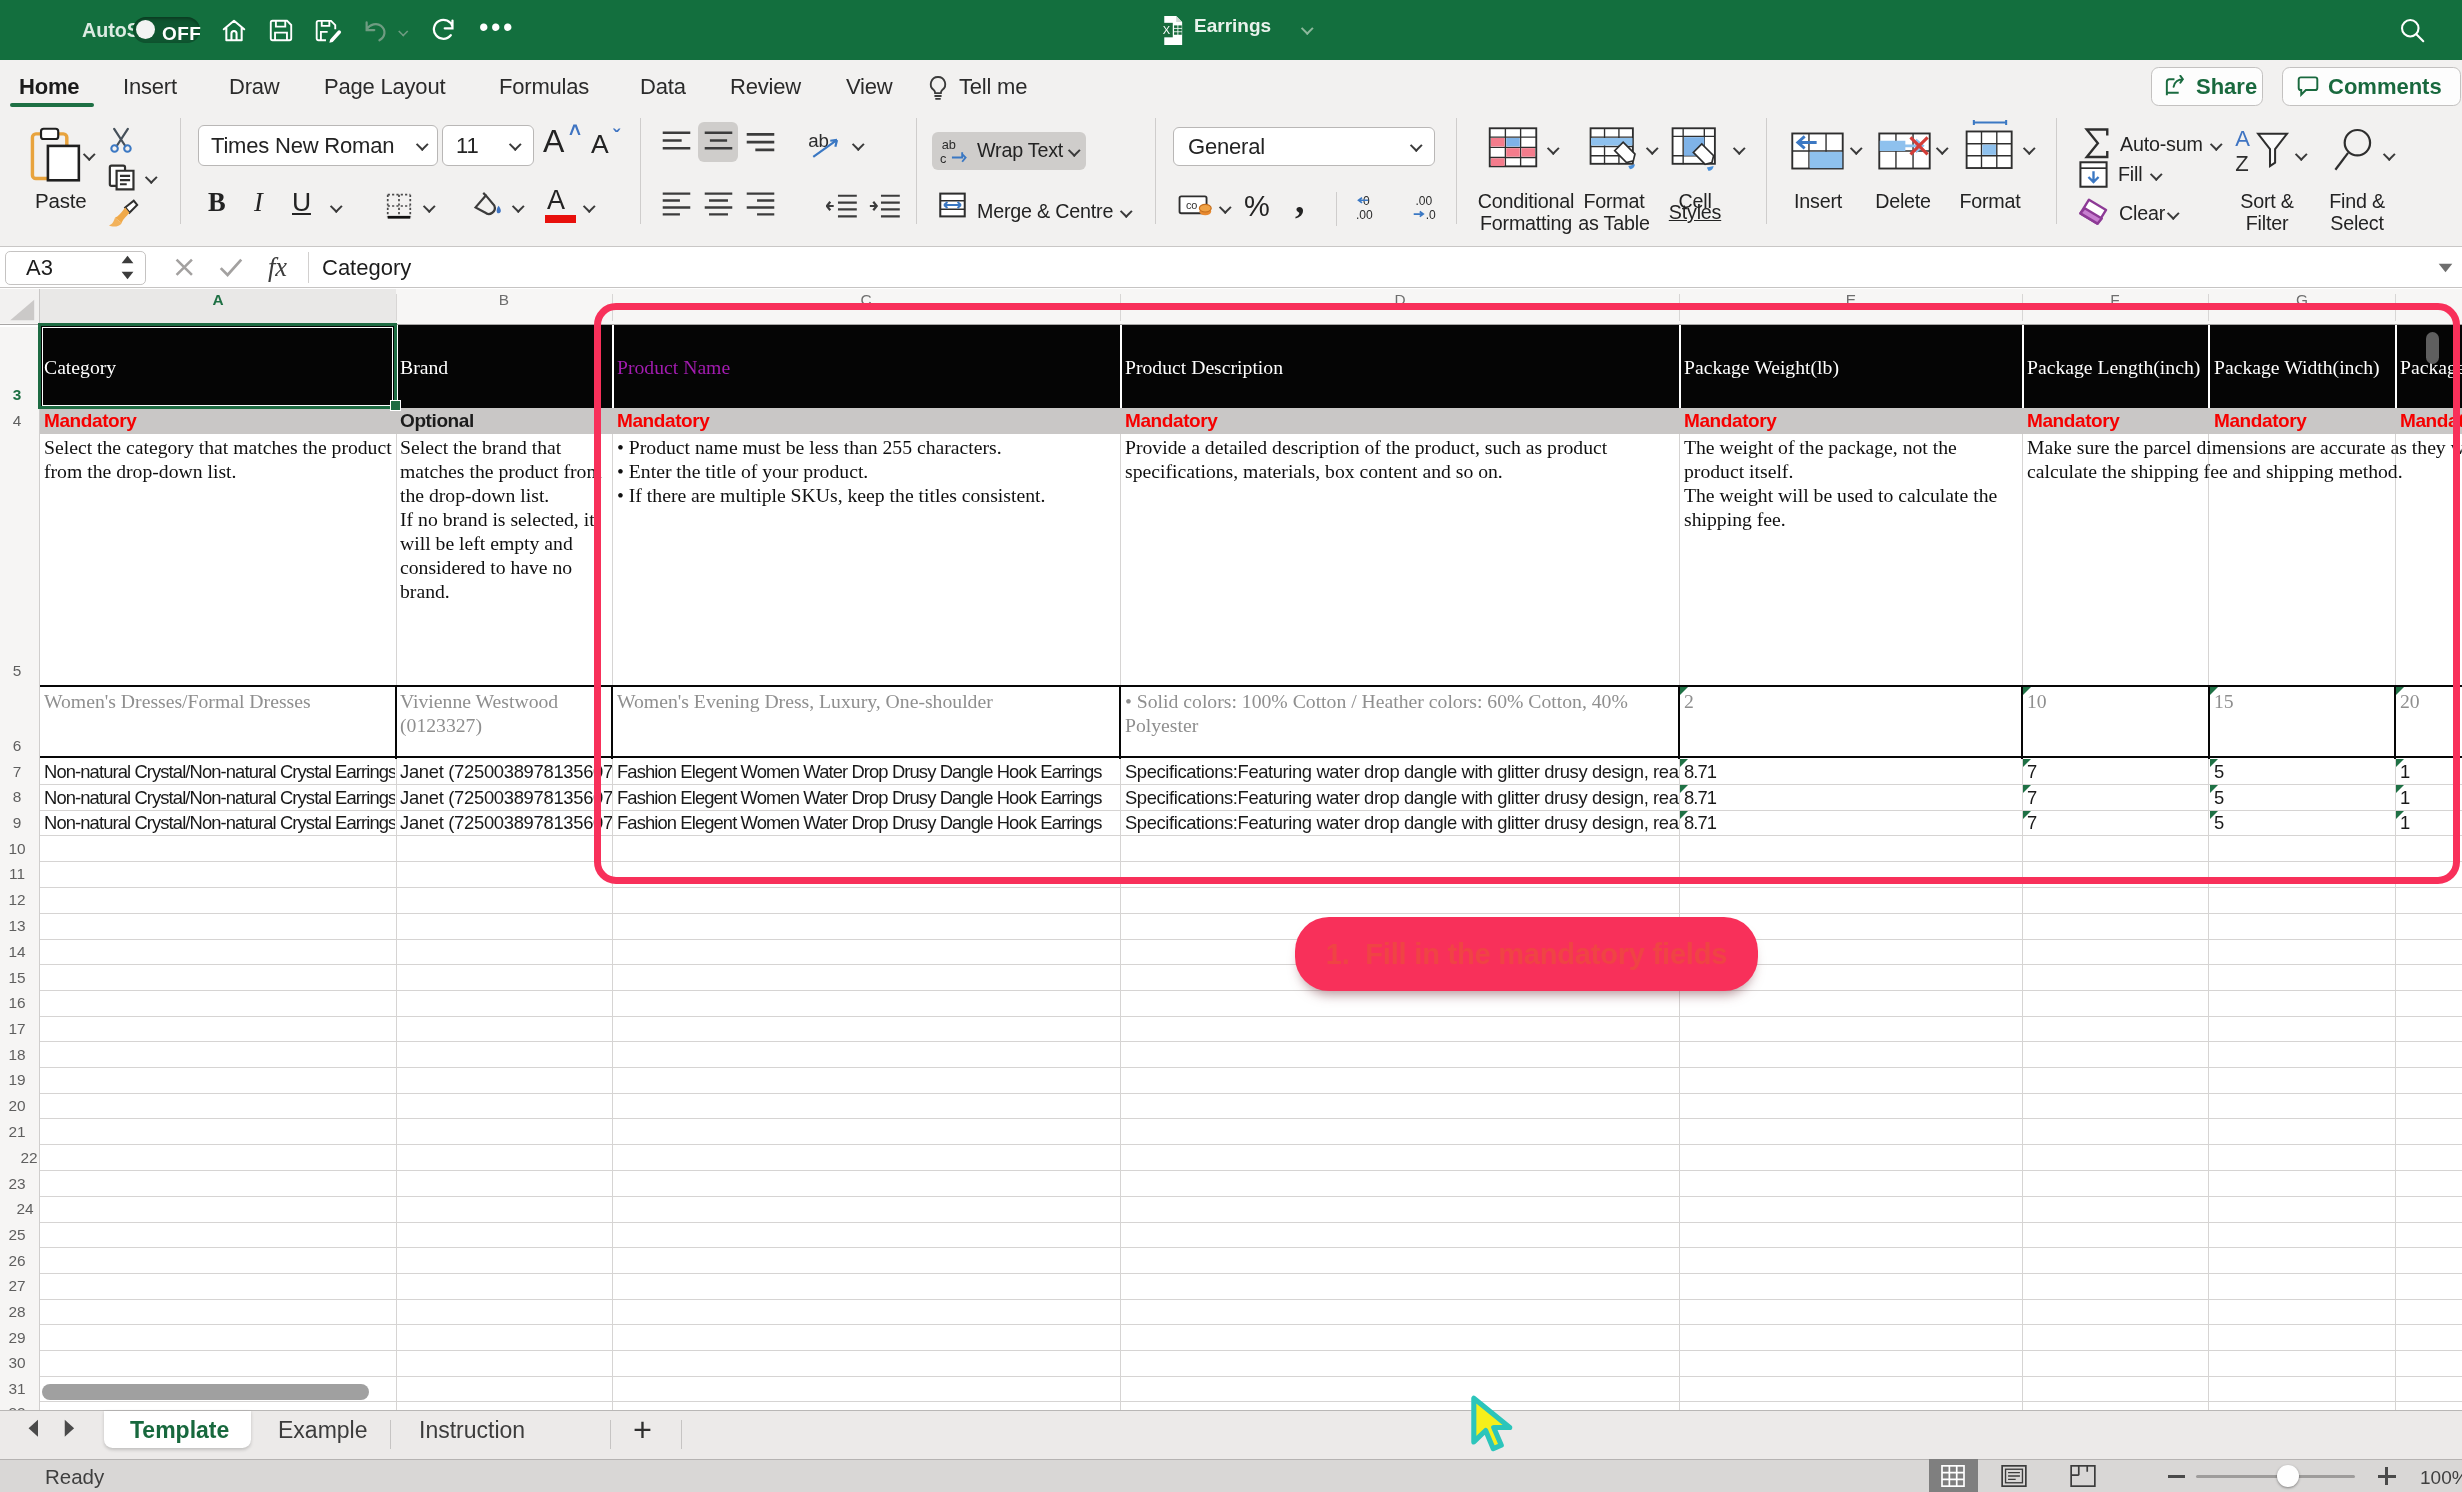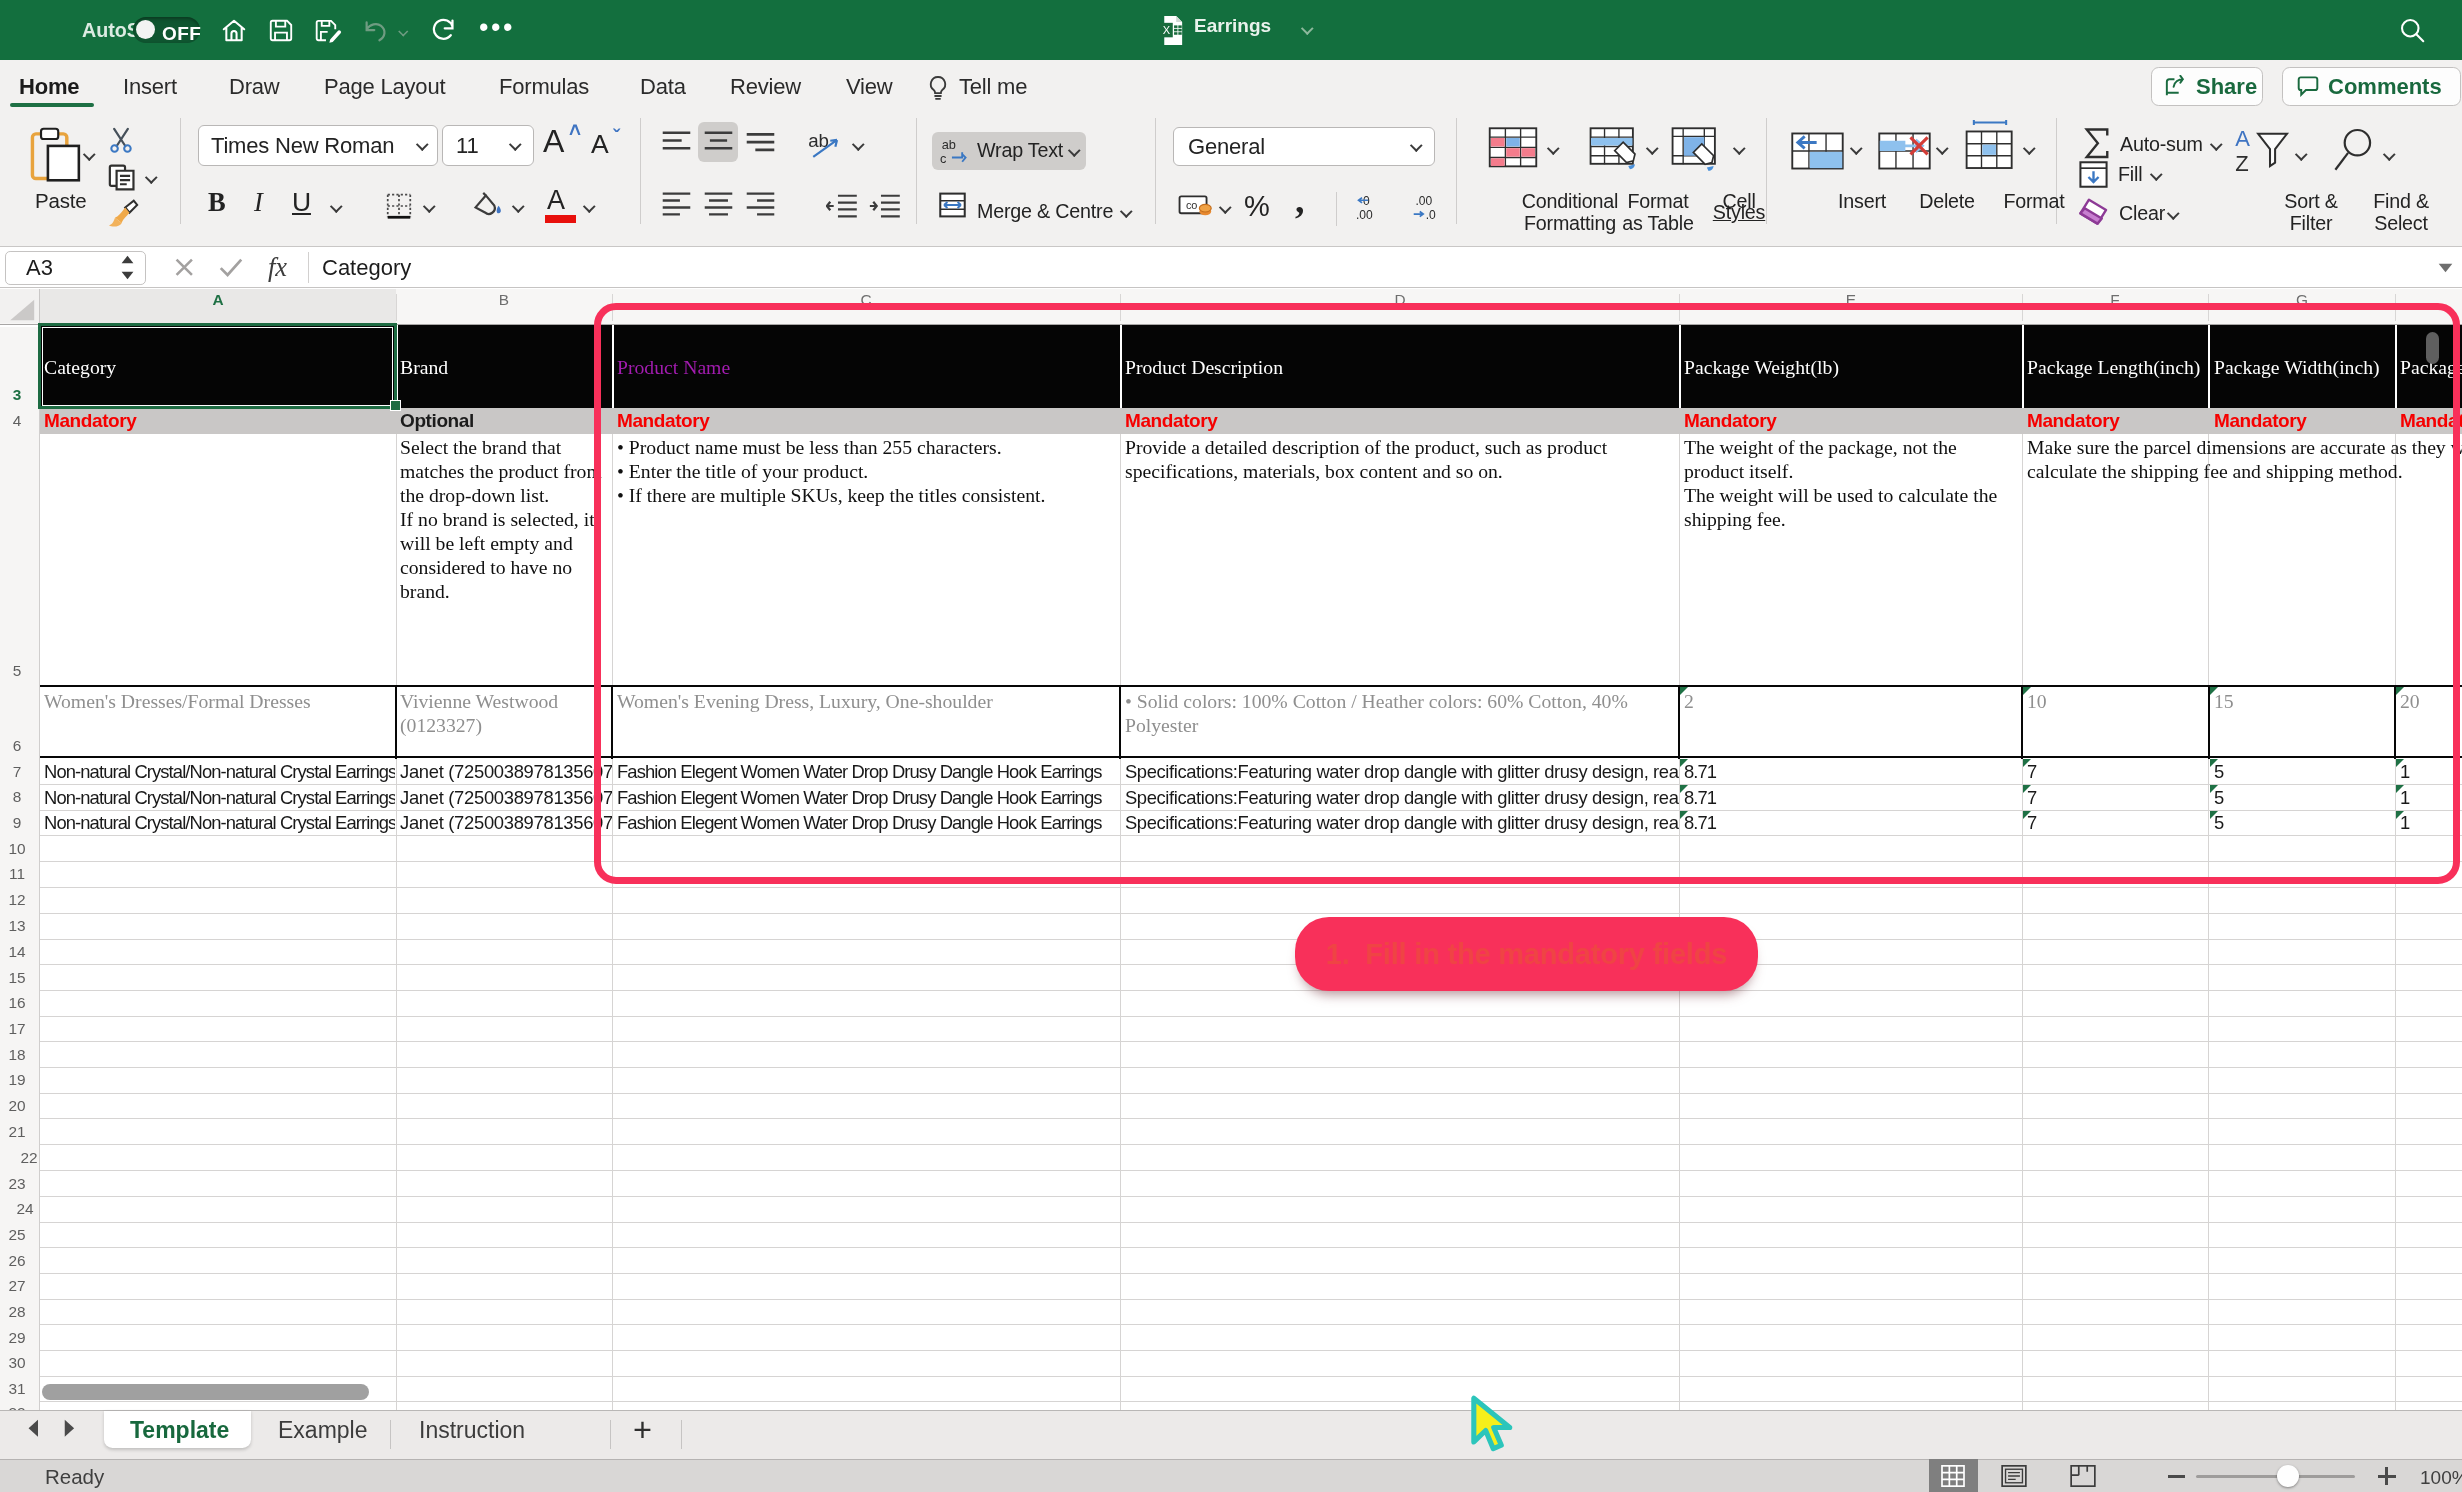--- a/index.html
+++ b/index.html
@@ -2,21 +2,21 @@
 <html style="font-size:13.7px"><head><meta charset="utf-8">
 <style>
 *{margin:0;padding:0;box-sizing:border-box;}
 html,body{width:2462px;height:1493px;overflow:hidden;background:#fff;font-family:"Liberation Sans",sans-serif;}
 .abs{position:absolute;}
 #page{position:relative;width:2462px;height:1493px;}
 .tbt{position:absolute;color:#dcebe2;font-weight:600;margin-left:44px;}
 .mi{position:absolute;top:74px;font-size:22px;color:#2b2b2b;letter-spacing:-0.2px;}
 .rsep{position:absolute;width:0.9px;background:#cfcdcc;}
 .rlab{position:absolute;font-size:19.7px;color:#232323;letter-spacing:-0.2px;white-space:nowrap;}
-.rlabc{position:absolute;font-size:19.7px;color:#232323;letter-spacing:-0.2px;white-space:nowrap;text-align:center;transform:translateX(-50%);margin-left:44px;}
+.rlabc{position:absolute;font-size:19.7px;color:#232323;letter-spacing:-0.2px;white-space:nowrap;text-align:center;transform:translateX(-50%);}
 .chv{position:absolute;width:8.5px;height:8.5px;border-right:2.2px solid #3a3a3a;border-bottom:2.2px solid #3a3a3a;transform:rotate(45deg);}
 .box{position:absolute;background:#fff;border:1.3px solid #b9b7b6;border-radius:6px;}
 .clet{position:absolute;top:291px;font-size:15.4px;color:#6e6e6e;transform:translateX(-50%);}
 .vline{position:absolute;width:0.9px;background:#d6d4d3;}
 .hline{position:absolute;height:0.9px;background:#d6d4d3;}
 .rnum{position:absolute;font-size:15.4px;color:#5f5f5f;width:34px;text-align:center;}
 .serif{font-family:"Liberation Serif",serif;font-size:19.7px;line-height:24px;color:#101010;}
 .sans22{font-size:18.4px;letter-spacing:-0.9px;color:#191919;white-space:nowrap;}
 .gtri{position:absolute;width:0;height:0;border-top:8.5px solid #1f7145;border-right:8.5px solid transparent;}
 .tsep{position:absolute;top:1420px;width:0.9px;height:29px;background:#c6c4c3;}
@@ -412,20 +412,24 @@
 <span class="abs serif" style="left:2400px;top:355px;color:#fff;white-space:nowrap;">Package Height(inch)</span>
 <div class="abs" style="left:40px;top:408px;width:2422px;height:26px;background:#c9c7c6;"></div>
 <span class="abs" style="left:44px;top:410px;font-size:19px;font-weight:bold;color:#f60000;letter-spacing:-0.4px;">Mandatory</span>
 <span class="abs" style="left:400px;top:410px;font-size:19px;font-weight:bold;color:#1c1c1c;letter-spacing:-0.4px;">Optional</span>
 <span class="abs" style="left:617px;top:410px;font-size:19px;font-weight:bold;color:#f60000;letter-spacing:-0.4px;">Mandatory</span>
 <span class="abs" style="left:1125px;top:410px;font-size:19px;font-weight:bold;color:#f60000;letter-spacing:-0.4px;">Mandatory</span>
 <span class="abs" style="left:1684px;top:410px;font-size:19px;font-weight:bold;color:#f60000;letter-spacing:-0.4px;">Mandatory</span>
 <span class="abs" style="left:2027px;top:410px;font-size:19px;font-weight:bold;color:#f60000;letter-spacing:-0.4px;">Mandatory</span>
 <span class="abs" style="left:2214px;top:410px;font-size:19px;font-weight:bold;color:#f60000;letter-spacing:-0.4px;">Mandatory</span>
 <span class="abs" style="left:2400px;top:410px;font-size:19px;font-weight:bold;color:#f60000;letter-spacing:-0.4px;">Mandatory</span>
+<div class="abs serif" style="left:44px;top:435px;width:350px;overflow:hidden;color:#101010;">
+      <div style="white-space:nowrap;">Select the category that matches the product</div>
+      <div style="white-space:nowrap;">from the drop-down list.</div>
+    </div>
 <div class="abs serif" style="left:400px;top:435px;width:211px;overflow:hidden;color:#101010;">
       <div style="white-space:nowrap;">Select the brand that</div>
       <div style="white-space:nowrap;">matches the product from</div>
       <div style="white-space:nowrap;">the drop-down list.</div>
       <div style="white-space:nowrap;">If no brand is selected, it</div>
       <div style="white-space:nowrap;">will be left empty and</div>
       <div style="white-space:nowrap;">considered to have no</div>
       <div style="white-space:nowrap;">brand.</div>
     </div>
 <div class="abs serif" style="left:617px;top:435px;width:501px;overflow:hidden;color:#101010;">

